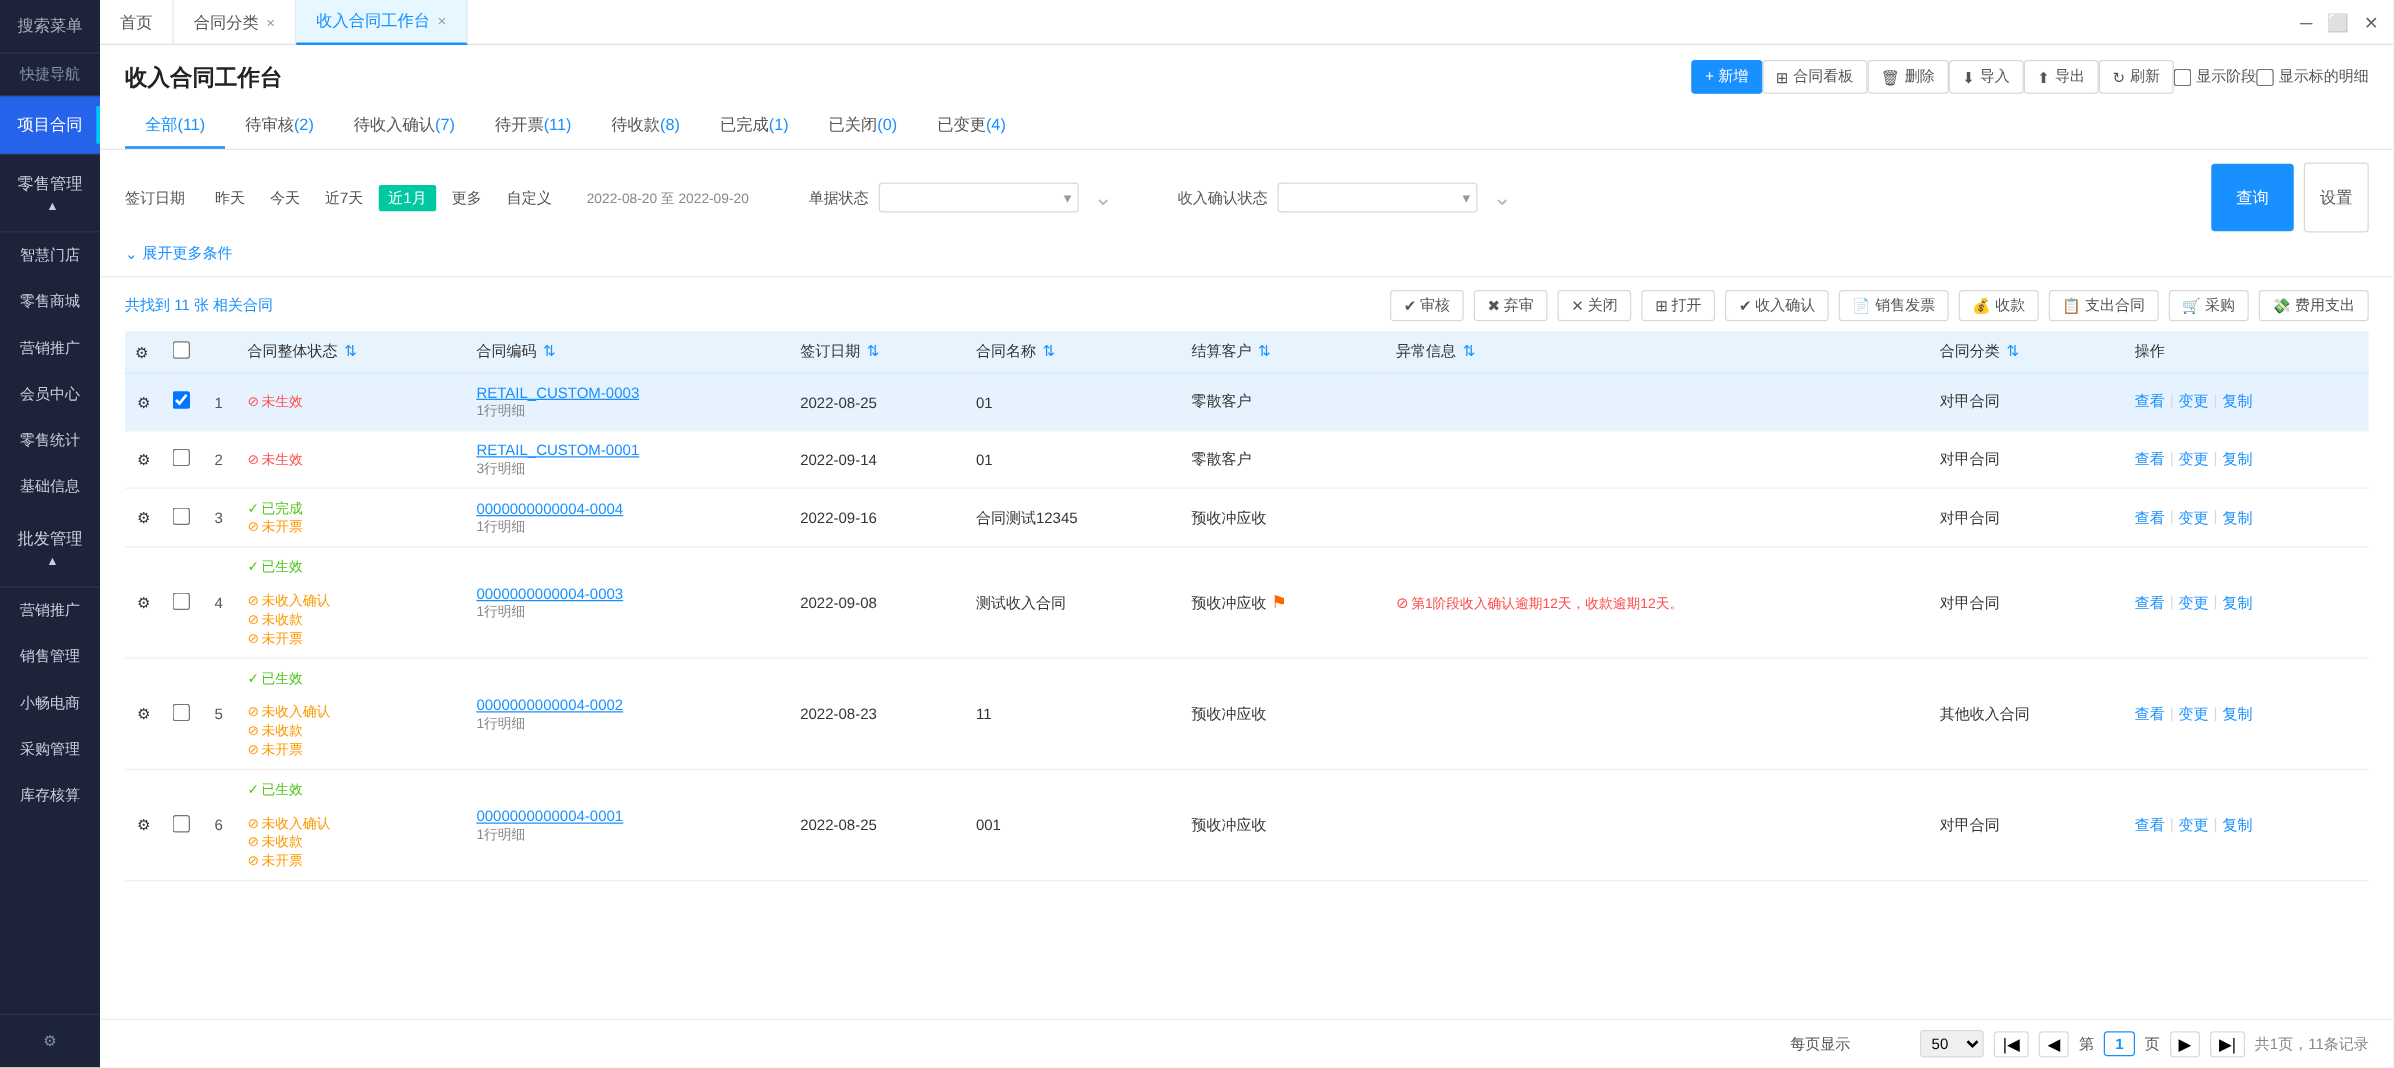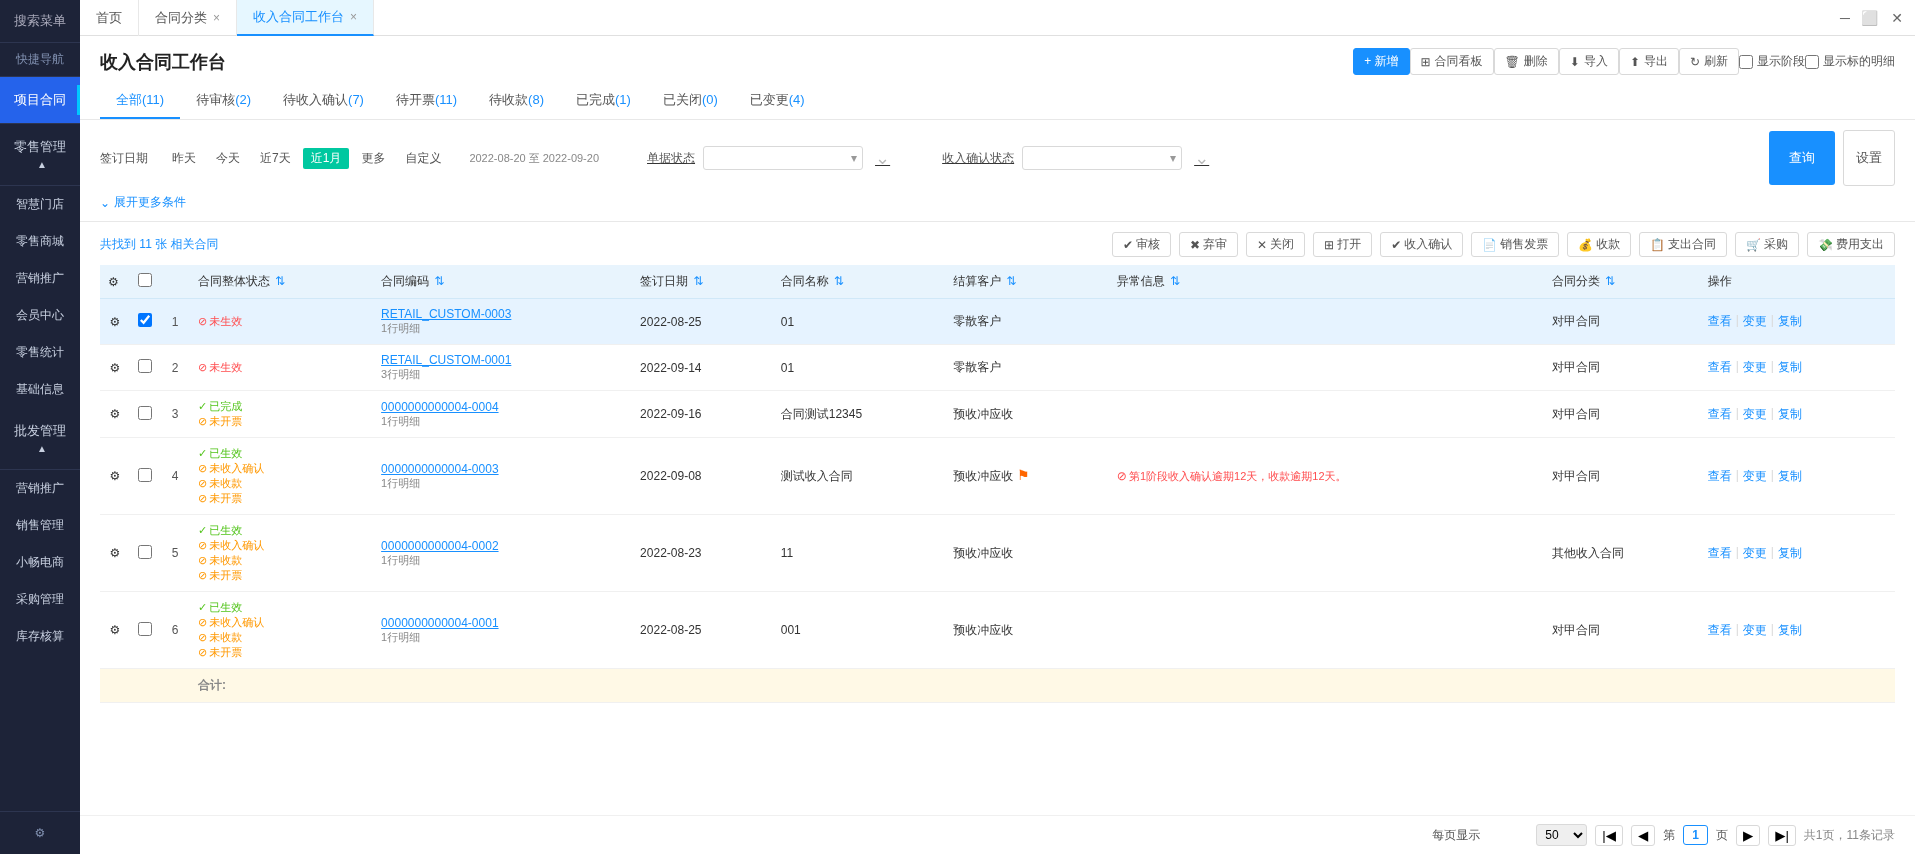--- a/index.html
+++ b/index.html
@@ -44,21 +44,21 @@
     .status-tab .count { color: #1890ff; }
 
     
     .filter-area { background: #fff; padding: 10px 20px; border-bottom: 1px solid #e8e8e8; display: flex; flex-direction: column; gap: 8px; }
     .filter-row { display: flex; align-items: center; gap: 16px; }
     .filter-label { font-size: 12px; color: #555; white-space: nowrap; }
     .date-options { display: flex; align-items: center; gap: 4px; }
     .date-btn { padding: 2px 8px; font-size: 12px; color: #555; cursor: pointer; border-radius: 2px; }
     .date-btn.active { background: #00c8a0; color: #fff; border-radius: 2px; }
     .date-range { font-size: 11px; color: #888; margin-left: 4px; }
-    .filter-select { display: flex; align-items: center; gap: 8px; text-decoration: underline; }
+    .filter-select { display: flex; align-items: center; gap: 8px; }
     .select-box { padding: 4px 24px 4px 8px; border: 1px solid #d9d9d9; border-radius: 3px; font-size: 12px; background: #fff; appearance: none; min-width: 160px; position: relative; }
     .select-wrapper { position: relative; display: inline-block; }
     .select-wrapper::after { content: '▾'; position: absolute; right: 6px; top: 50%; transform: translateY(-50%); color: #999; pointer-events: none; }
     .expand-btn { color: #1890ff; cursor: pointer; font-size: 12px; display: flex; align-items: center; gap: 4px; }
     .query-btn { padding: 18px 20px; background: #1890ff; color: #fff; border: none; border-radius: 3px; font-size: 13px; cursor: pointer; }
     .setting-btn { padding: 18px 12px; background: #fff; color: #555; border: 1px solid #d9d9d9; border-radius: 3px; font-size: 13px; cursor: pointer; }
 
     
     .table-area { background: #fff; flex: 1; overflow: auto; padding: 0 20px; }
     .table-info-row { display: flex; align-items: center; justify-content: space-between; padding: 10px 0 8px 0; }
@@ -75,21 +75,21 @@
     td { padding: 8px 8px; border-bottom: 1px solid #f0f0f0; color: #333; vertical-align: middle; }
     tr.selected td { background: #e6f3ff; }
     .row-num { color: #555; text-align: center; }
     .status-tag { display: inline-flex; align-items: center; gap: 2px; font-size: 11px; }
     .status-tag.invalid { color: #ff4d4f; }
     .status-tag.invalid::before { content: '⊘'; }
     .status-tag.done { color: #52c41a; }
     .status-tag.done::before { content: '✓'; }
     .status-tag.effective { color: #52c41a; }
     .status-tag.effective::before { content: '✓'; }
-    .status-tag.unconfirmed { color: #ff9800; }
+    .status-tag.unconfirmed { color: #ff9800; margin-top: 12px; }
     .status-tag.unconfirmed::before { content: '⊘'; }
     .status-tag.uncollect { color: #ff9800; }
     .status-tag.uncollect::before { content: '⊘'; }
     .status-tag.uninvoice { color: #ff9800; }
     .status-tag.uninvoice::before { content: '⊘'; }
     .contract-link { color: #1890ff; text-decoration: underline; cursor: pointer; font-size: 12px; }
     .contract-rows { font-size: 11px; color: #888; }
     .error-msg { color: #ff4d4f; font-size: 11px; display: flex; align-items: flex-start; gap: 2px; }
     .error-msg::before { content: '⊘'; font-size: 12px; }
     .warning-icon { color: #ff6600; font-size: 14px; }
@@ -472,30 +472,20 @@
                   <span class="op-sep">|</span>
                   <span class="op-btn">变更</span>
                   <span class="op-sep">|</span>
                   <span class="op-btn">复制</span>
                 </div>
               </td>
             </tr>
           </tbody>
       </table>
 
-      <table style="width:100%;border-collapse:collapse;">
-        <tbody>
-            <tr class="footer-row">
-          <td style="width:30px;"></td>
-          <td style="width:30px;"></td>
-          <td style="width:30px;"></td>
-          <td colspan="8" style="padding:8px;">合计:</td>
-        </tr>
-      </tbody>
-        </table>
     </div>
 
     <div class="pagination-area">
       <span>每页显示</span>
       <select class="page-size-select">
         <option>50</option>
         <option>100</option>
         <option>200</option>
       </select>
       <button class="page-btn">|◀</button>

